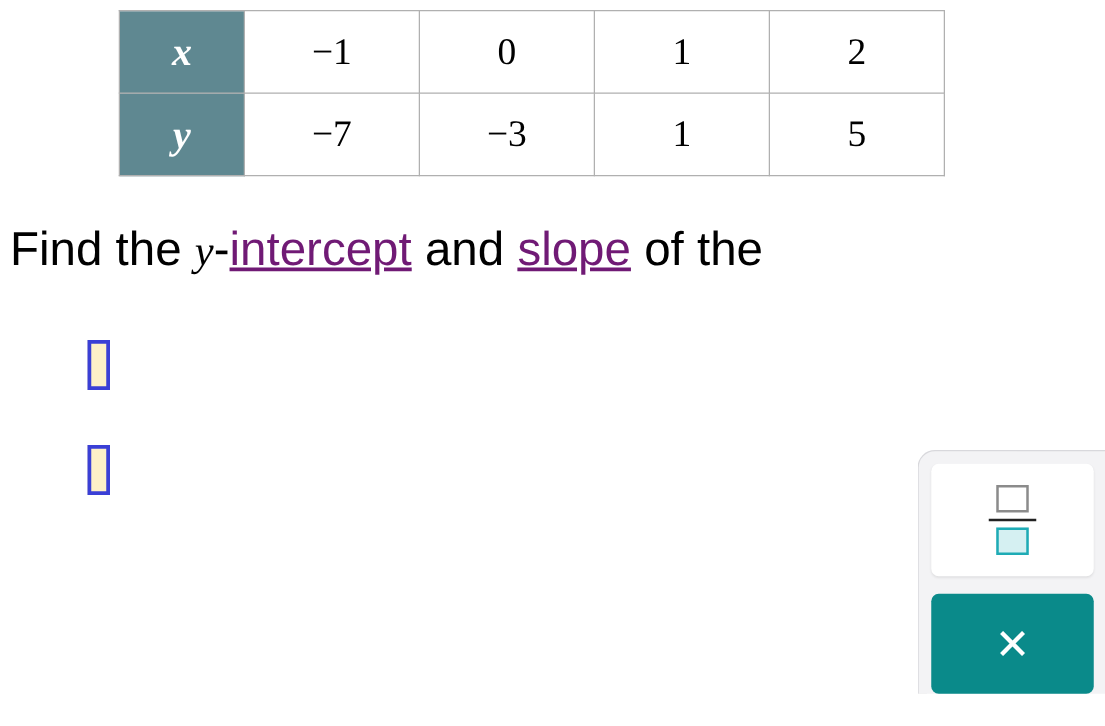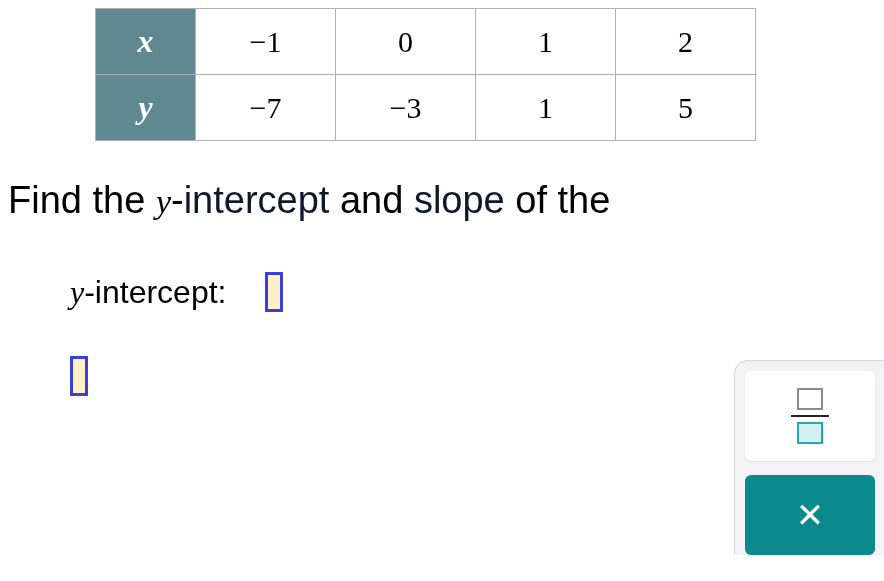--- a/index.html
+++ b/index.html
@@ -45,21 +45,22 @@
       font-family: "Times New Roman", serif;
     }
     .question {
       margin-top: 38px;
       margin-left: 8px;
       font-size: 38px;
       color: #000;
       white-space: nowrap;
     }
     .question .link {
-      color: #0f172a;
+      color: #701a75;
+      text-decoration: underline;
       cursor: pointer;
     }
     .question .y-ital {
       font-style: italic;
       font-family: "Times New Roman", serif;
       font-size: 34px;
     }
     .answers {
       margin-top: 50px;
       margin-left: 70px;
@@ -169,23 +170,20 @@
   </tbody>
     </table>
 </div>
 
 <div class="question">
   <span>Find the </span><span class="y-ital">y</span><span>-</span><span class="link">intercept</span><span> and </span><span class="link">slope</span><span> of the</span>
 </div>
 
 <div class="answers">
   <div class="answer-row">
-    <div class="answer-label">
-      <span class="y-var">y</span><span>-intercept:</span>
-    </div>
     <div class="input-box"></div>
   </div>
   <div class="answer-row">
     <div class="input-box"></div>
   </div>
 </div>
 
 <div class="toolbox">
   <div class="tool-btn">
     <div class="fraction-icon">

